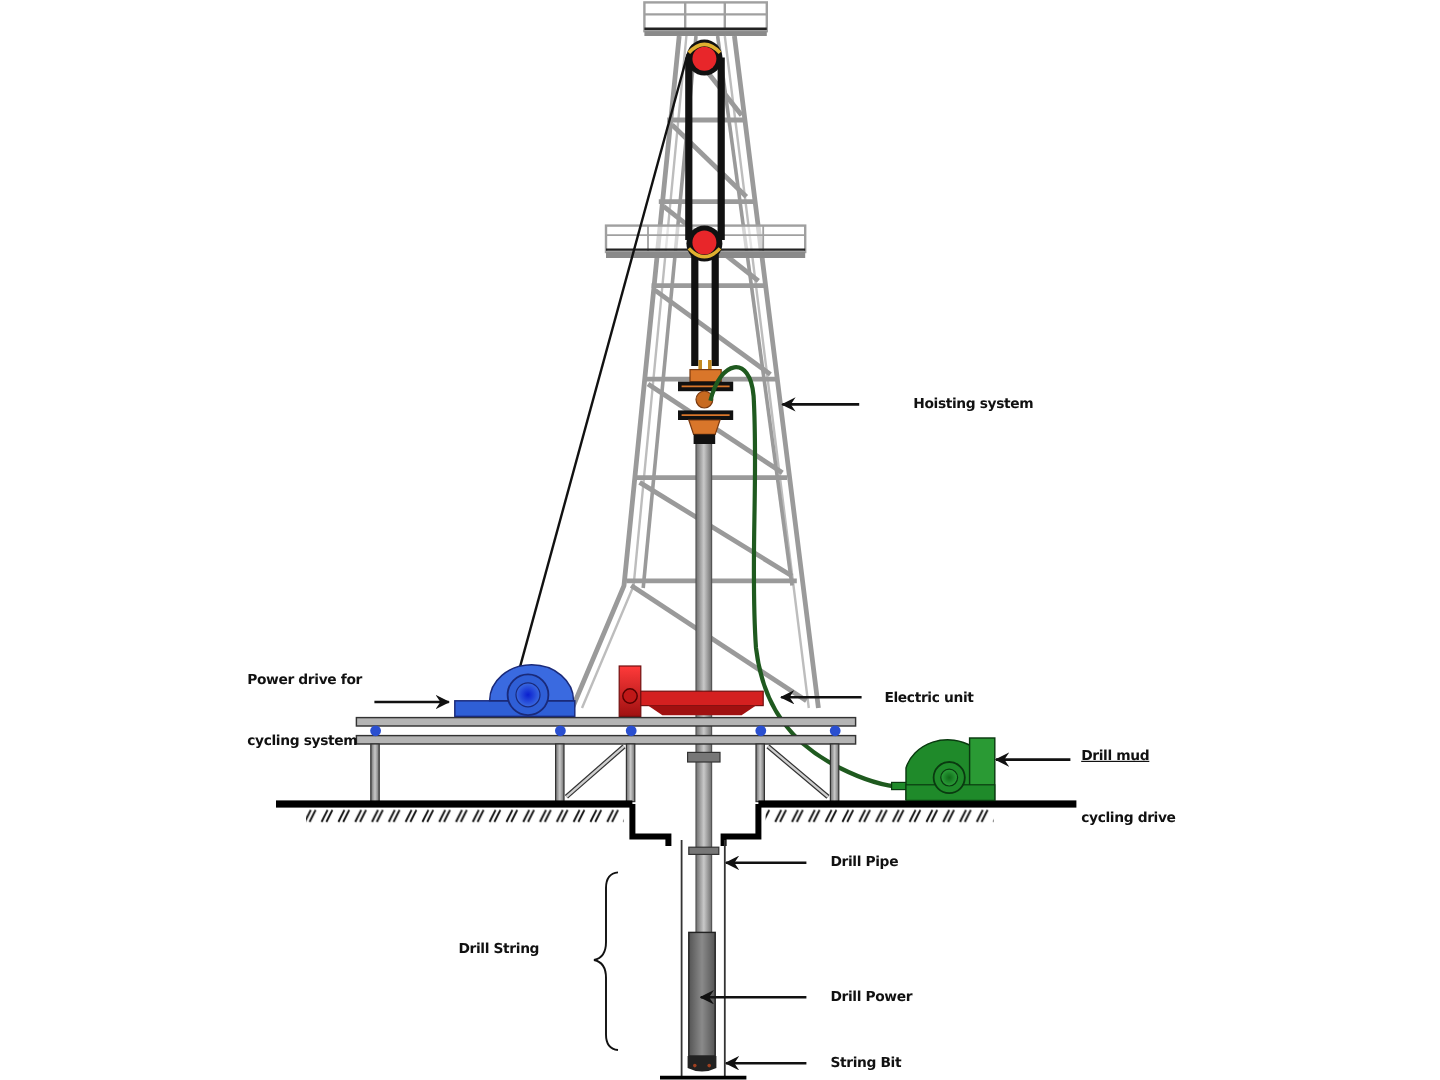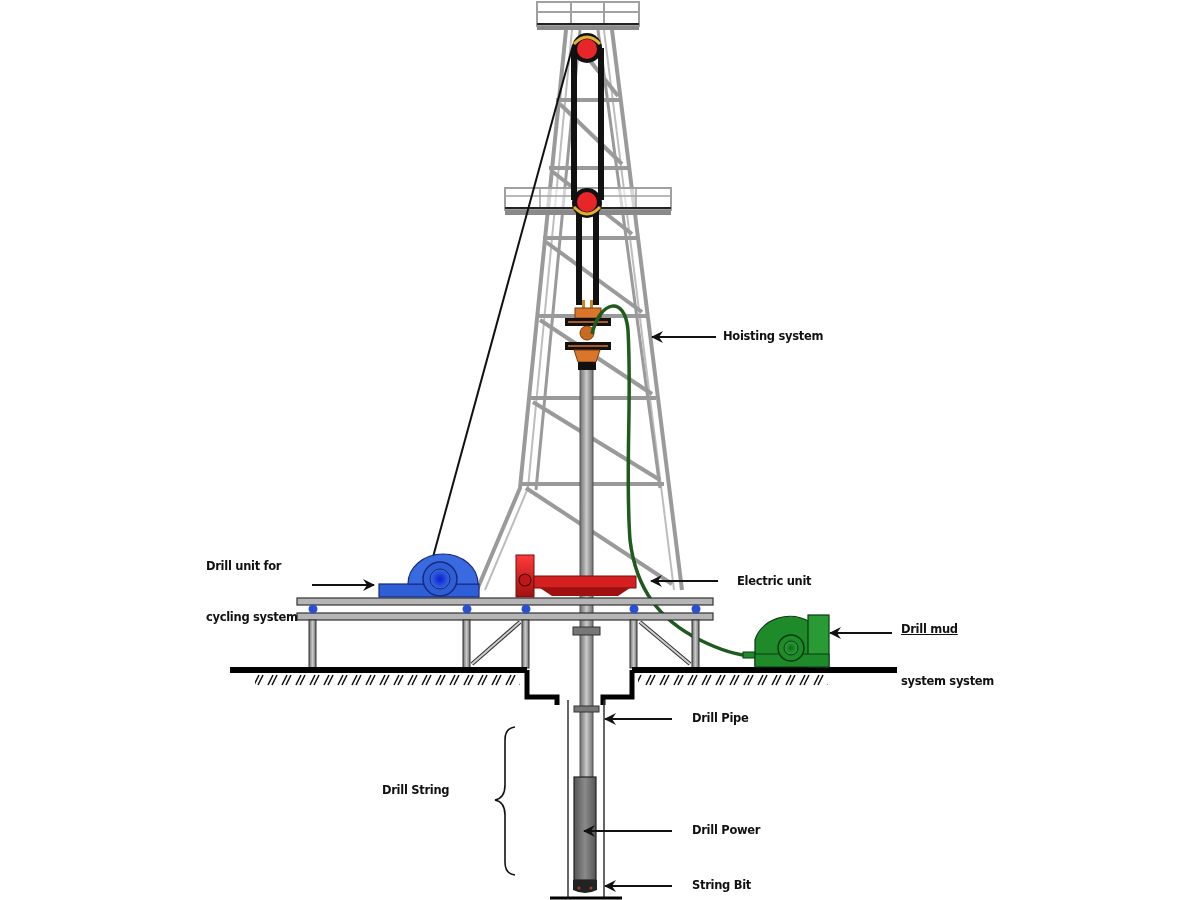--- a/index.html
+++ b/index.html
@@ -207,22 +207,22 @@
     <line x1="718" y1="581" x2="651" y2="581" marker-end="url(#arrowHead)"></line>
     <line x1="892" y1="633" x2="830" y2="633" marker-end="url(#arrowHead)"></line>
     <line x1="672" y1="719" x2="605" y2="719" marker-end="url(#arrowHead)"></line>
     <line x1="672" y1="831" x2="584" y2="831" marker-end="url(#arrowHead)"></line>
     <line x1="672" y1="886" x2="605" y2="886" marker-end="url(#arrowHead)"></line>
   </g>
 
   <path d="M515,727 Q505,728 505,740 L505,785 Q505,798 495,800 Q505,802 505,815 L505,862 Q505,874 515,875" stroke="#111" stroke-width="1.6" fill="none"></path>
 </svg>
 
-<div class="label" style="left:723px; top:329px;">Hoisting system</div>
-<div class="label" style="left:206px; top:559px;">Drill unit for</div>
+<div class="label" style="left:761px; top:329px;">Hoisting system</div>
+<div class="label" style="left:206px; top:559px;">Power drive for</div>
 <div class="label" style="left:206px; top:610px;">cycling system</div>
 <div class="label" style="left:737px; top:574px;">Electric unit</div>
 <div class="label" style="left:901px; top:622px;text-decoration:underline;">Drill mud</div>
-<div class="label" style="left:901px; top:674px;">system system</div>
+<div class="label" style="left:901px; top:674px;">cycling drive</div>
 <div class="label" style="left:692px; top:711px;">Drill Pipe</div>
 <div class="label" style="left:382px; top:783px;">Drill String</div>
 <div class="label" style="left:692px; top:823px;">Drill Power</div>
 <div class="label" style="left:692px; top:878px;">String Bit</div>
 
 </body></html>

